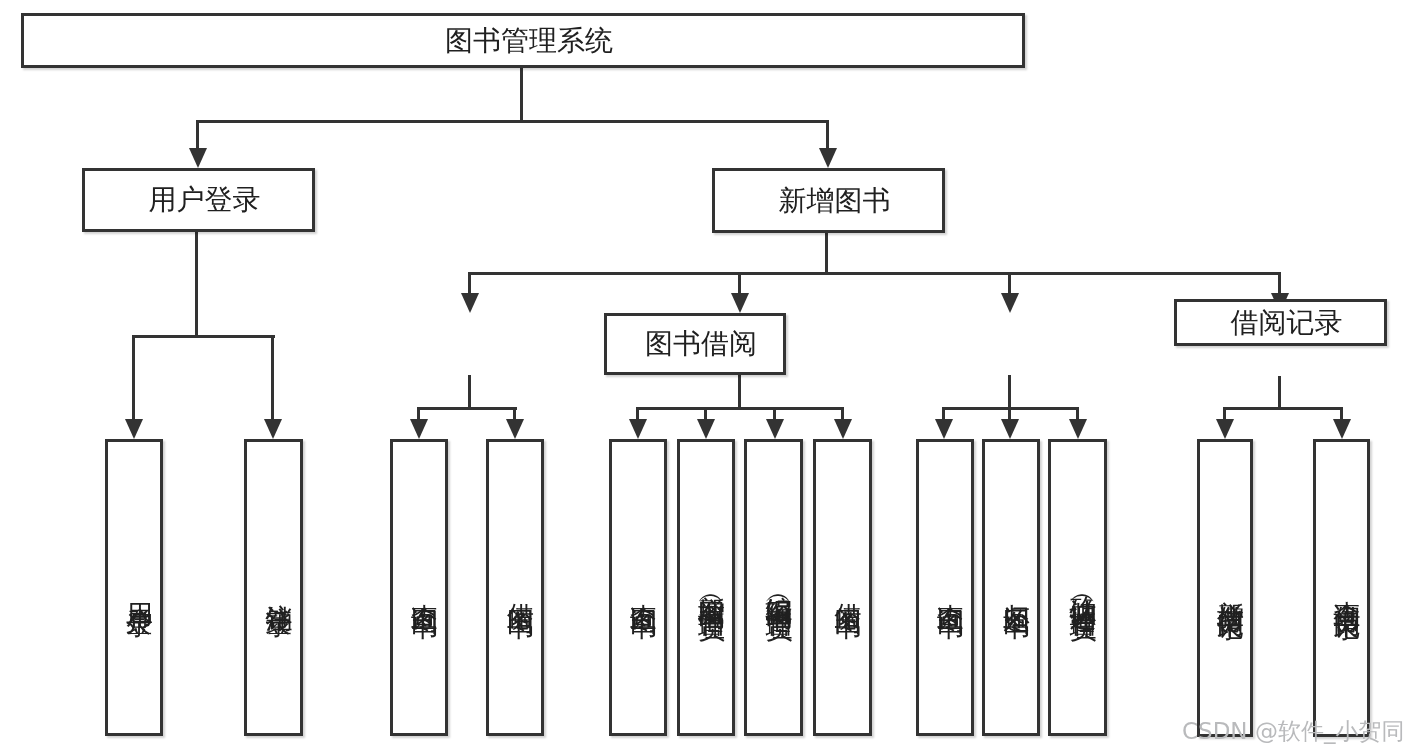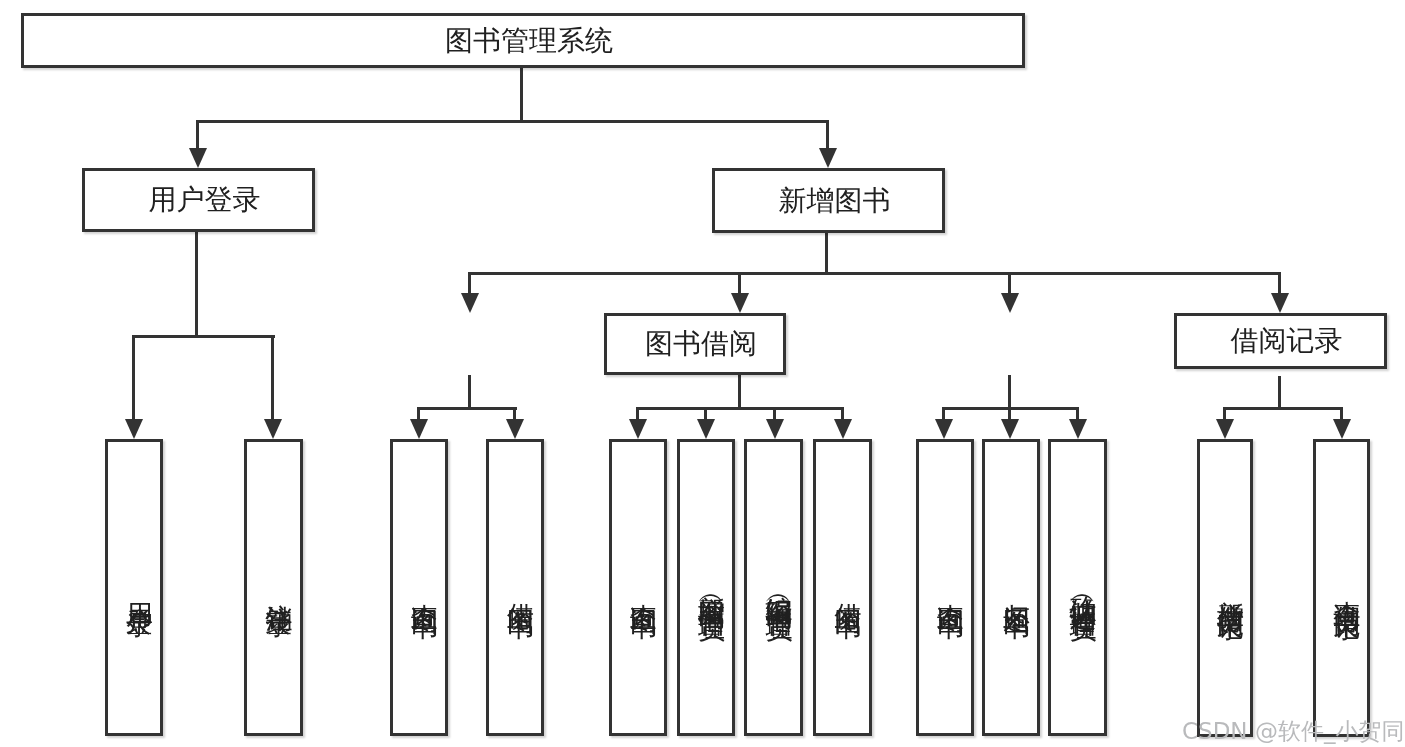--- a/index.html
+++ b/index.html
@@ -130,21 +130,21 @@
   <div class="node h" style="left:82px;top:168px;width:233px;height:64px">
     <span>用户登录</span>
   </div>
   <div class="node h" style="left:712px;top:168px;width:233px;height:65px">
     <span>新增图书</span>
   </div>
 
   <div class="node h" style="left:604px;top:313px;width:182px;height:62px">
     <span>图书借阅</span>
   </div>
-  <div class="node h" style="left:1174px;top:313px;width:213px;height:56px">
+  <div class="node h" style="left:1174px;top:299px;width:213px;height:47px">
     <span>借阅记录</span>
   </div>
 
   <div class="node v" style="left:105px;top:439px;width:58px;height:297px">
     <span class="vtext">用户登录</span>
   </div>
   <div class="node v" style="left:244px;top:439px;width:59px;height:297px">
     <span class="vtext">注销登录</span>
   </div>
 

